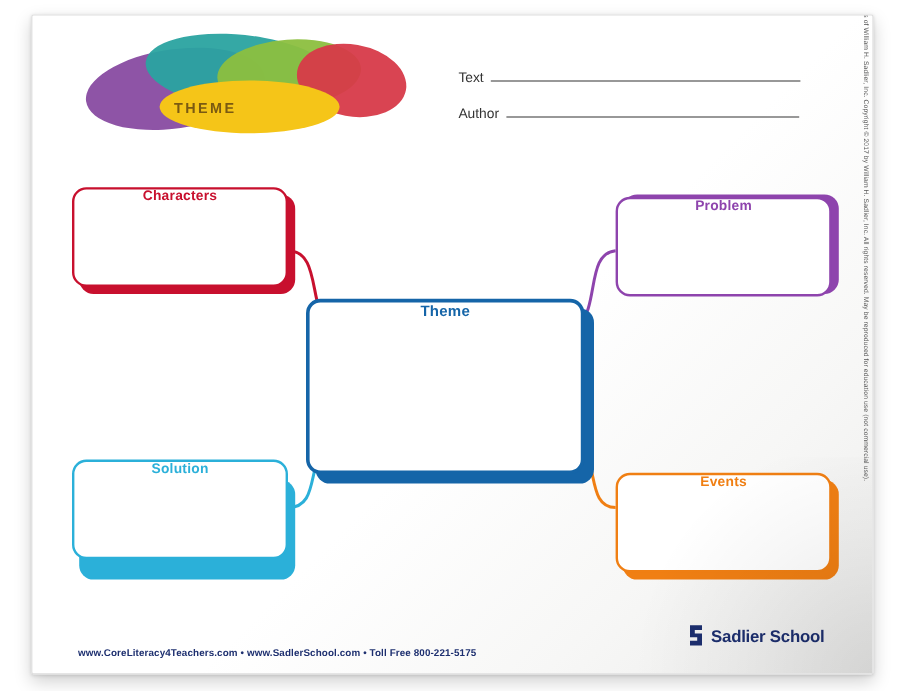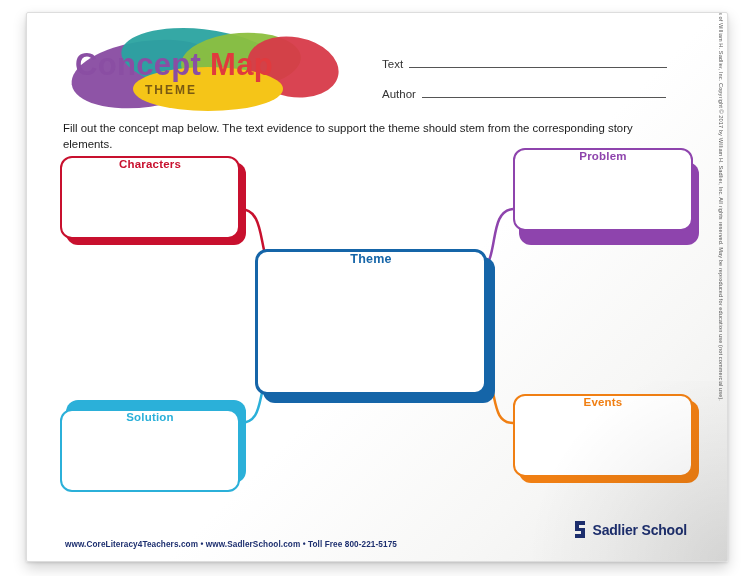--- a/index.html
+++ b/index.html
@@ -166,21 +166,21 @@
     border: 2.5px solid #c8102e;
   }
   #shadow-characters {
     left: 39px; top: 149px;
     width: 180px; height: 83px;
     background: #c8102e;
   }
   #box-characters .cbox-label { color: #c8102e; }
 
   #box-problem {
-    left: 486px; top: 135px;
+    left: 486px; top: 151px;
     width: 180px; height: 83px;
     border: 2.5px solid #8e44ad;
   }
   #shadow-problem {
     left: 492px; top: 149px;
     width: 180px; height: 83px;
     background: #8e44ad;
   }
   #box-problem .cbox-label { color: #8e44ad; }
 
@@ -190,21 +190,21 @@
     border: 3px solid #1565a8;
   }
   #shadow-theme {
     left: 236px; top: 244px;
     width: 232px; height: 146px;
     background: #1565a8;
   }
   #box-theme .cbox-label { color: #1565a8; font-size: 12.5px; }
 
   #box-solution {
-    left: 33px; top: 396px;
+    left: 33px; top: 370px;
     width: 180px; height: 83px;
     border: 2.5px solid #2bb0d9;
   }
   #shadow-solution {
     left: 39px; top: 387px;
     width: 180px; height: 83px;
     background: #2bb0d9;
   }
   #box-solution .cbox-label { color: #2bb0d9; }
 
@@ -282,35 +282,30 @@
       <path d="M213 410 C 240 410, 228 372, 246 358" stroke="#2BB0D9" stroke-width="2.5" fill="none"></path>
       <path d="M486 410 C 462 410, 472 372, 456 358" stroke="#F07F13" stroke-width="2.5" fill="none"></path>
     </svg>
 
     <div id="logo-block">
       <div class="blob blob-purple"></div>
       <div class="blob blob-teal"></div>
       <div class="blob blob-green"></div>
       <div class="blob blob-red"></div>
       <div class="blob blob-yellow"></div>
-      <div id="logo-title">
-        <span class="c1">Concept</span>
-        <span class="c4">Map</span>
-      </div>
       <div id="logo-sub">THEME</div>
     </div>
 
     <div class="field-row" id="field-text">
       <span class="field-label">Text</span><span class="field-line"></span>
     </div>
     <div class="field-row" id="field-author">
       <span class="field-label">Author</span><span class="field-line"></span>
     </div>
 
-    <div id="instruction">Fill out the concept map below. The text evidence to support the theme should stem from the corresponding story elements.</div>
 
     <div class="cshadow" id="shadow-characters"></div>
     <div class="cbox" id="box-characters">
       <span class="cbox-label">Characters</span>
     </div>
 
     <div class="cshadow" id="shadow-problem"></div>
     <div class="cbox" id="box-problem">
       <span class="cbox-label">Problem</span>
     </div>

